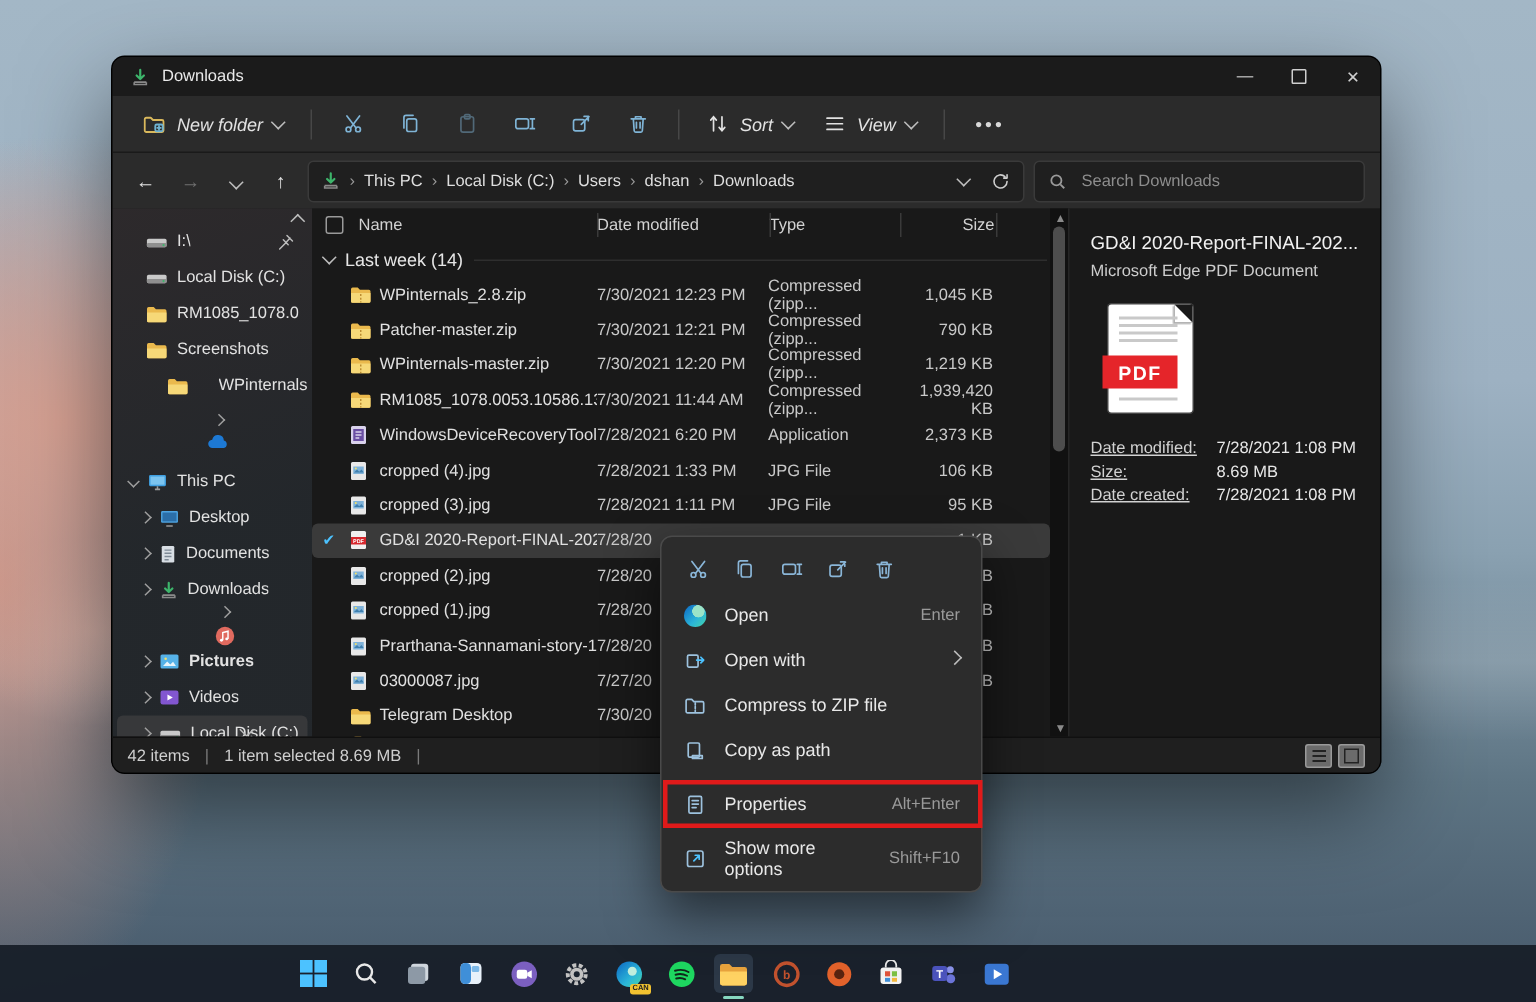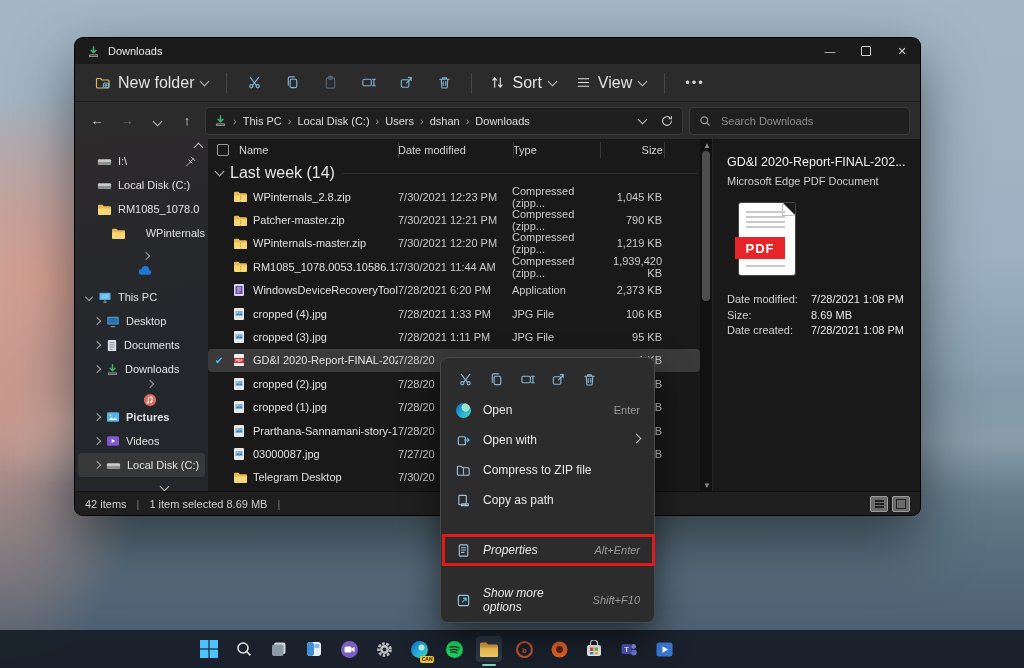--- a/index.html
+++ b/index.html
@@ -15,21 +15,21 @@
   .win{position:absolute;left:75px;top:38px;width:845px;height:477px;background:#1e1e1e;
     border-radius:8px;box-shadow:0 24px 60px rgba(0,0,0,.5), 0 0 0 1px #000;color:#e6e6e6;overflow:hidden;}
   
   .titlebar{height:26px;display:flex;align-items:center;padding-left:12px;background:#1b1b1b;font-size:11px;}
   .titlebar .t-label{margin-left:8px;color:#eaeaea;}
   .wctrl{margin-left:auto;display:flex;height:100%;}
   .wctrl .wbtn{width:36px;display:flex;align-items:center;justify-content:center;color:#cfcfcf;font-size:11px;}
   .sq{width:8px;height:8px;border:1px solid #cfcfcf;border-radius:1px;display:inline-block;}
   
   .cmdbar{height:37px;background:#2b2b2b;display:flex;align-items:center;padding:0 12px;gap:4px;border-bottom:1px solid #1a1a1a;}
-  .cmdbtn{display:flex;align-items:center;gap:7px;color:#e2e2e2;font-size:16px;padding:5px 8px;border-radius:4px;}
+  .cmdbtn{display:flex;align-items:center;gap:7px;color:#e2e2e2;font-size:12px;padding:5px 8px;border-radius:4px;font-style:italic;}
   .toolico{display:flex;align-items:center;justify-content:center;width:34px;height:26px;color:#7fb4d6;}
   .toolico.dim{opacity:.45;}
   .vsep{width:1px;height:20px;background:#474747;margin:0 6px;}
   .chev{display:inline-block;width:6px;height:6px;border-right:1.4px solid #bdbdbd;border-bottom:1.4px solid #bdbdbd;transform:rotate(45deg);margin-top:-3px;}
   .chev.r{transform:rotate(-45deg);}
   .chev.u{transform:rotate(-135deg);margin-top:3px;}
   .dots{letter-spacing:2px;color:#d8d8d8;font-size:13px;padding:0 10px;}
   
   .addrrow{height:37px;background:#2b2b2b;display:flex;align-items:center;padding:0 10px;gap:6px;}
   .navbtn{width:24px;text-align:center;color:#e0e0e0;font-size:13px;}
@@ -57,21 +57,21 @@
   .side-dn{position:absolute;bottom:2px;right:40px;}
   
   .filearea{flex:1;position:relative;background:#191919;}
   .lhead{display:flex;align-items:center;height:22px;font-size:11px;color:#d2d2d2;position:relative;}
   .lhead .hname{flex:0 0 190px;display:flex;align-items:center;gap:10px;padding-left:9px;box-sizing:border-box;}
   .hcheck{width:10px;height:10px;border:1px solid #9a9a9a;border-radius:2px;}
   .lhead .hdate{flex:0 0 115px;position:relative;}
   .lhead .htype{flex:0 0 87px;}
   .lhead .hsize{flex:0 0 63px;text-align:right;}
   .hsep{position:absolute;top:3px;width:1px;height:16px;background:#3a3a3a;}
-  .grouprow{display:flex;align-items:center;gap:7px;height:24px;padding-left:8px;font-size:16px;color:#e6e6e6;}
+  .grouprow{display:flex;align-items:center;gap:7px;height:24px;padding-left:8px;font-size:12px;color:#e6e6e6;}
   .grow-line{flex:1;height:1px;background:#2e2e2e;margin-right:14px;}
   .rows{position:absolute;top:46px;left:0;right:12px;bottom:0;overflow:hidden;}
   .frow{display:flex;align-items:center;height:23.4px;font-size:11px;color:#e0e0e0;border-radius:4px;}
   .frow .fcheck{flex:0 0 18px;padding-left:7px;color:#4cc2ff;font-size:10px;}
   .frow .ficon{flex:0 0 20px;display:flex;align-items:center;}
   .frow .fname{flex:0 0 145px;white-space:nowrap;overflow:hidden;}
   .frow .fdate{flex:0 0 114px;color:#c9c9c9;}
   .frow .ftype{flex:0 0 88px;color:#c9c9c9;}
   .frow .fsize{flex:0 0 62px;text-align:right;color:#c9c9c9;}
   .frow.sel{background:#3a3a3a;}
@@ -80,39 +80,39 @@
   .scrollv .sarr{position:absolute;left:3px;color:#8a8a8a;font-size:8px;}
   
   .preview{width:208px;background:#191919;border-left:1px solid #262626;padding:16px 14px;box-sizing:border-box;font-size:11px;}
   .pv-title{font-size:12.5px;color:#f2f2f2;white-space:nowrap;overflow:hidden;}
   .pv-sub{color:#cdcdcd;margin-top:6px;}
   .pdfcard{width:56px;height:72px;background:#fff;border-radius:2px;margin:16px 0 18px 12px;position:relative;box-shadow:0 0 0 1px #444;}
   .pdfcard .fold{position:absolute;top:0;right:0;width:0;height:0;border-left:12px solid #fff;border-top:12px solid #191919;filter:drop-shadow(-1px 1px 0 #bbb);}
   .pdfcard .pline{position:absolute;left:7px;right:10px;height:1.5px;background:#c9c9c9;}
   .pdfcard .pband{position:absolute;left:-4px;right:10px;top:34px;height:22px;background:#e5252a;display:flex;align-items:center;justify-content:center;color:#fff;font-weight:bold;font-size:13px;letter-spacing:1px;}
   .pv-row{display:flex;margin-top:3.5px;}
-  .pv-k{flex:0 0 84px;color:#d2d2d2;}
+  .pv-k{flex:0 0 84px;color:#d2d2d2;text-decoration:underline;}
   .pv-v{color:#e8e8e8;white-space:nowrap;text-align:right;}
   
   .statusbar{position:absolute;left:0;right:0;bottom:0;height:23px;background:#1f1f1f;border-top:1px solid #101010;
     display:flex;align-items:center;padding:0 10px;font-size:11px;color:#cfcfcf;gap:10px;}
   .st-sep{color:#7a7a7a;}
   .viewtoggles{margin-left:auto;display:flex;gap:4px;}
   .vt{width:16px;height:14px;background:#6b6b6b;border:1px solid #9a9a9a;border-radius:2px;display:flex;align-items:center;justify-content:center;}
   .vt .lines{width:9px;height:8px;background:repeating-linear-gradient(180deg,#222 0 1.6px,transparent 1.6px 3.2px);}
   .vt .box{width:8px;height:8px;border:1.6px solid #222;}
   
   .ctxmenu{position:absolute;left:440px;top:357px;width:203px;background:#2c2c2c;border:1px solid #4a4a4a;
     border-radius:8px;box-shadow:0 14px 34px rgba(0,0,0,.55);padding:5px 5px 7px;z-index:50;font-size:12px;color:#e8e8e8;}
   .ctx-iconrow{display:flex;align-items:center;justify-content:flex-start;gap:16px;height:32px;padding:0 12px;color:#8ab6d8;}
   .ctx-item{display:flex;align-items:center;height:30px;border-radius:4px;padding:0 9px;gap:11px;position:relative;}
   .ctx-item .cic{width:17px;display:flex;justify-content:center;color:#9dc2de;}
   .ctx-item .clabel{flex:1;}
   .ctx-item .cshort{color:#9a9a9a;font-size:11px;}
-  .ctx-item.gap{margin-top:20px;font-style:italic;}
+  .ctx-item.gap{margin-top:6px;}
   .redbox{position:absolute;left:-4px;right:-6px;top:-1px;bottom:-1px;border:3px solid #e01a1a;pointer-events:none;}
   .edgeball{width:15px;height:15px;border-radius:50%;background:radial-gradient(circle at 64% 30%,#9be4c8 0 28%,transparent 30%),linear-gradient(135deg,#0b66c3,#2bb5d8 60%,#45d6a9);}
   
   .taskbar{position:absolute;left:0;right:0;bottom:0;height:38px;background:rgba(24,31,42,.96);display:flex;align-items:center;}
   .tbicons{display:flex;align-items:center;gap:9px;margin-left:196px;}
   .tbi{width:26px;height:26px;display:flex;align-items:center;justify-content:center;position:relative;border-radius:4px;}
   .tbi.active{background:#2c3847;}
   .tbi.active::after{content:"";position:absolute;bottom:-4px;left:6px;width:14px;height:2.5px;background:#86d7c0;border-radius:2px;}
   .badge{position:absolute;right:-2px;bottom:-1px;background:#f2c230;color:#222;font-size:5px;font-weight:bold;padding:0 1.5px;border-radius:2px;line-height:7px;}
   .icon{display:inline-flex;align-items:center;justify-content:center;}
@@ -304,20 +304,30 @@
             <div class="sideitem" style="padding-left: 8px;">
               <span class="schev none"></span>
               <span class="icon">
                 <svg width="15" height="13" viewBox="0 0 16 14">
                   <path d="M1 3a1.2 1.2 0 0 1 1.2-1.2h3.6L7.4 3.4h6.4A1.2 1.2 0 0 1 15 4.6V11.6a1.2 1.2 0 0 1-1.2 1.2H2.2A1.2 1.2 0 0 1 1 11.6z" fill="#eab94d"></path>
                   <path d="M1 5.8h14V11.6a1.2 1.2 0 0 1-1.2 1.2H2.2A1.2 1.2 0 0 1 1 11.6z" fill="#f6d878"></path>
                 </svg>
               </span>
               <span class="slabel">RM1085_1078.0</span>
             </div>
+            <div class="sideitem" style="padding-left: 8px;">
+              <span class="schev none"></span>
+              <span class="icon">
+                <svg width="15" height="13" viewBox="0 0 16 14">
+                  <path d="M1 3a1.2 1.2 0 0 1 1.2-1.2h3.6L7.4 3.4h6.4A1.2 1.2 0 0 1 15 4.6V11.6a1.2 1.2 0 0 1-1.2 1.2H2.2A1.2 1.2 0 0 1 1 11.6z" fill="#eab94d"></path>
+                  <path d="M1 5.8h14V11.6a1.2 1.2 0 0 1-1.2 1.2H2.2A1.2 1.2 0 0 1 1 11.6z" fill="#f6d878"></path>
+                </svg>
+              </span>
+              <span class="slabel">Screenshots</span>
+            </div>
             <div class="sideitem" style="padding-left: 8px; justify-content: space-between;">
               <span class="schev none"></span>
               <span class="icon">
                 <svg width="15" height="13" viewBox="0 0 16 14">
                   <path d="M1 3a1.2 1.2 0 0 1 1.2-1.2h3.6L7.4 3.4h6.4A1.2 1.2 0 0 1 15 4.6V11.6a1.2 1.2 0 0 1-1.2 1.2H2.2A1.2 1.2 0 0 1 1 11.6z" fill="#eab94d"></path>
                   <path d="M1 5.8h14V11.6a1.2 1.2 0 0 1-1.2 1.2H2.2A1.2 1.2 0 0 1 1 11.6z" fill="#f6d878"></path>
                 </svg>
               </span>
               <span class="slabel">WPinternals</span>
             </div>

